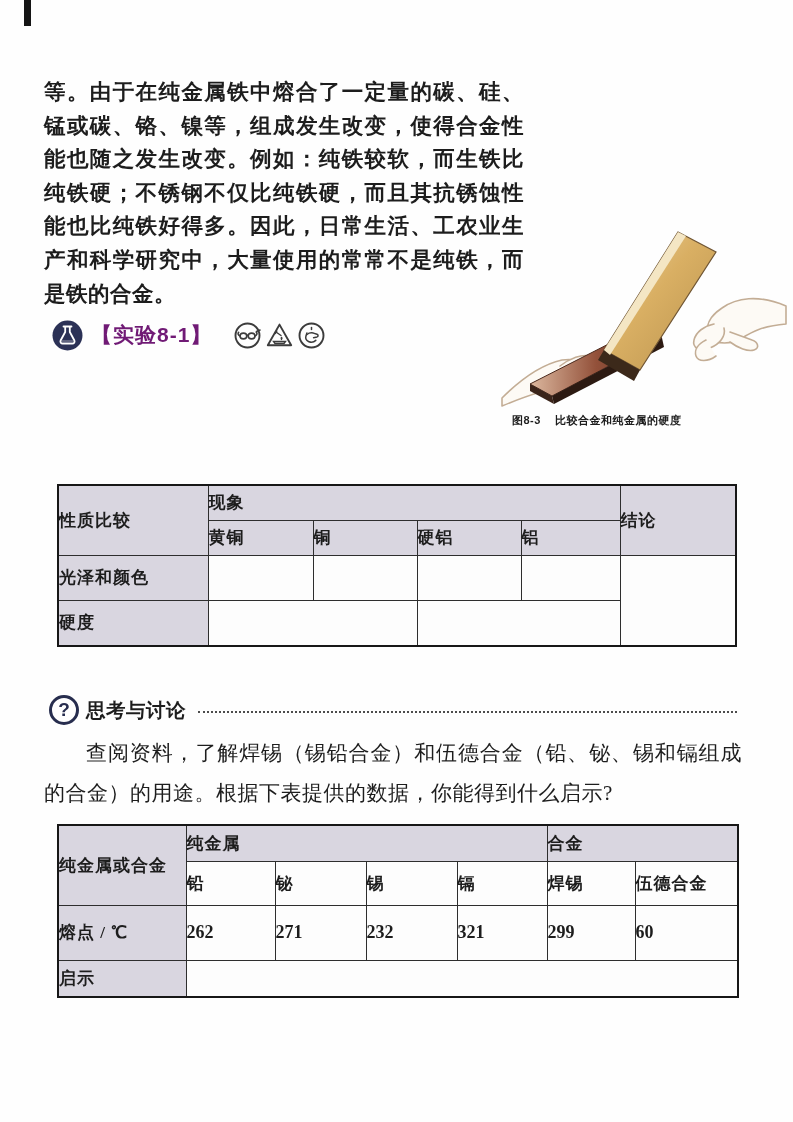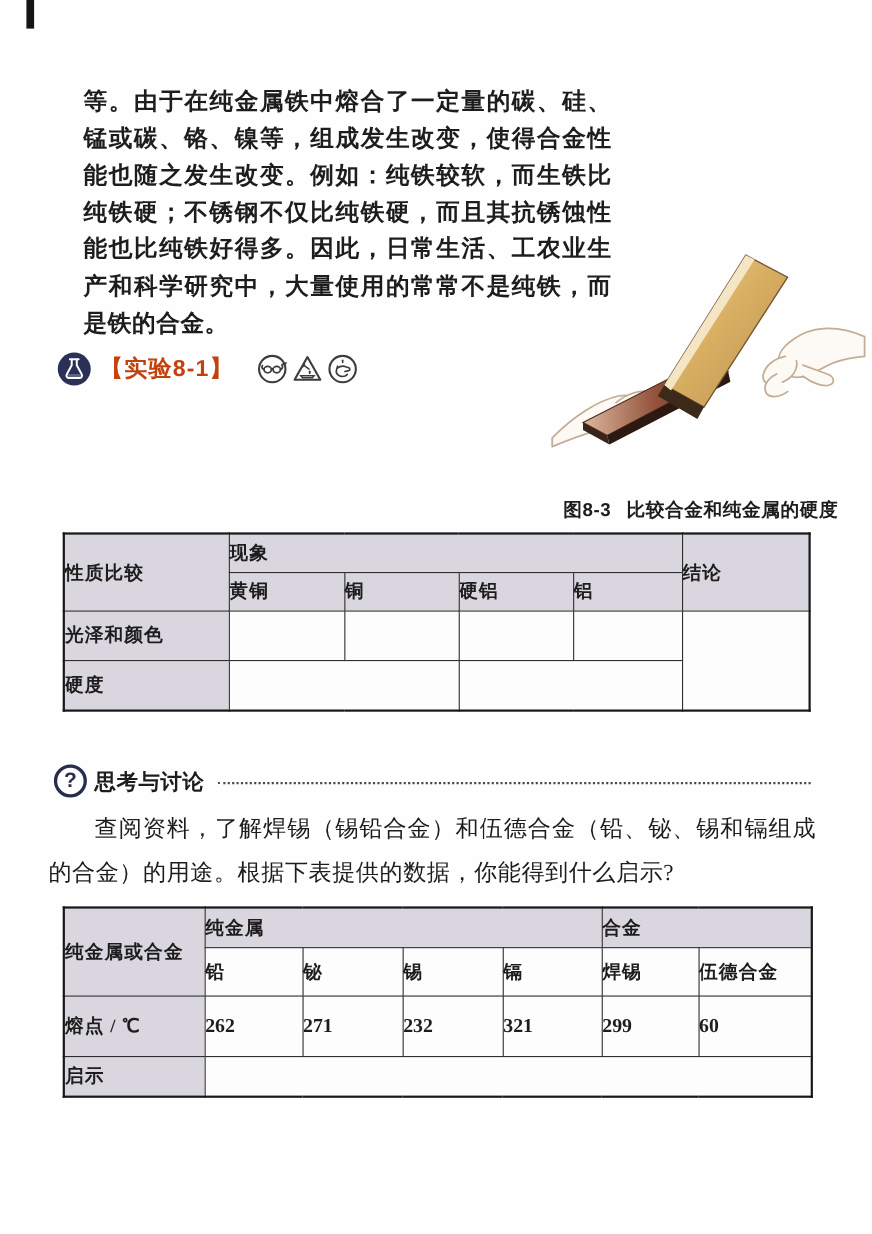--- a/index.html
+++ b/index.html
@@ -13,40 +13,40 @@
     overflow: hidden;
   }
   .corner-mark {
     position: absolute; left: 24px; top: 0; width: 7px; height: 26px;
     background: #151515;
   }
   
   .intro {
     position: absolute; left: 44px; top: 76px; width: 480px;
     font-size: 21.5px; line-height: 33.6px; font-weight: 600;
-    text-align: justify; letter-spacing: 0.5px; margin-left: 32px;
+    text-align: justify; letter-spacing: 0.5px;
   }
   
   .figure { position: absolute; left: 500px; top: 228px; width: 290px; }
   .figure svg { display: block; }
   .figure-caption {
     position: absolute; left: 512px; top: 413px;
     font-family: "Liberation Sans", sans-serif;
-    font-size: 17px; font-weight: bold; letter-spacing: 0.5px; margin-top: 39px;
+    font-size: 11px; font-weight: bold; letter-spacing: 0.5px;
   }
   .figure-caption .cap-label { margin-right: 14px; }
   
   .exp-header {
     position: absolute; left: 52px; top: 319px; height: 32px;
     display: flex; align-items: center;
   }
   .exp-badge { width: 31px; height: 31px; flex: 0 0 auto; }
   .exp-label {
     font-family: "Liberation Sans", sans-serif;
-    color: #c2410c; font-size: 21px; font-weight: bold;
+    color: #701a75; font-size: 21px; font-weight: bold;
     margin-left: 8px; margin-right: 22px; letter-spacing: 1px;
   }
   .safety-icons { display: flex; align-items: center; gap: 5px; }
   .safety-icons svg { width: 27px; height: 27px; }
   .exp-body {
     position: absolute; left: 44px; top: 352px; width: 480px;
     font-size: 21px; line-height: 37px; font-weight: 600;
     text-indent: 2em; text-align: justify; letter-spacing: 0.5px;
     text-decoration: underline dotted #5b5b5b 1.5px;
     text-underline-offset: 7px;

